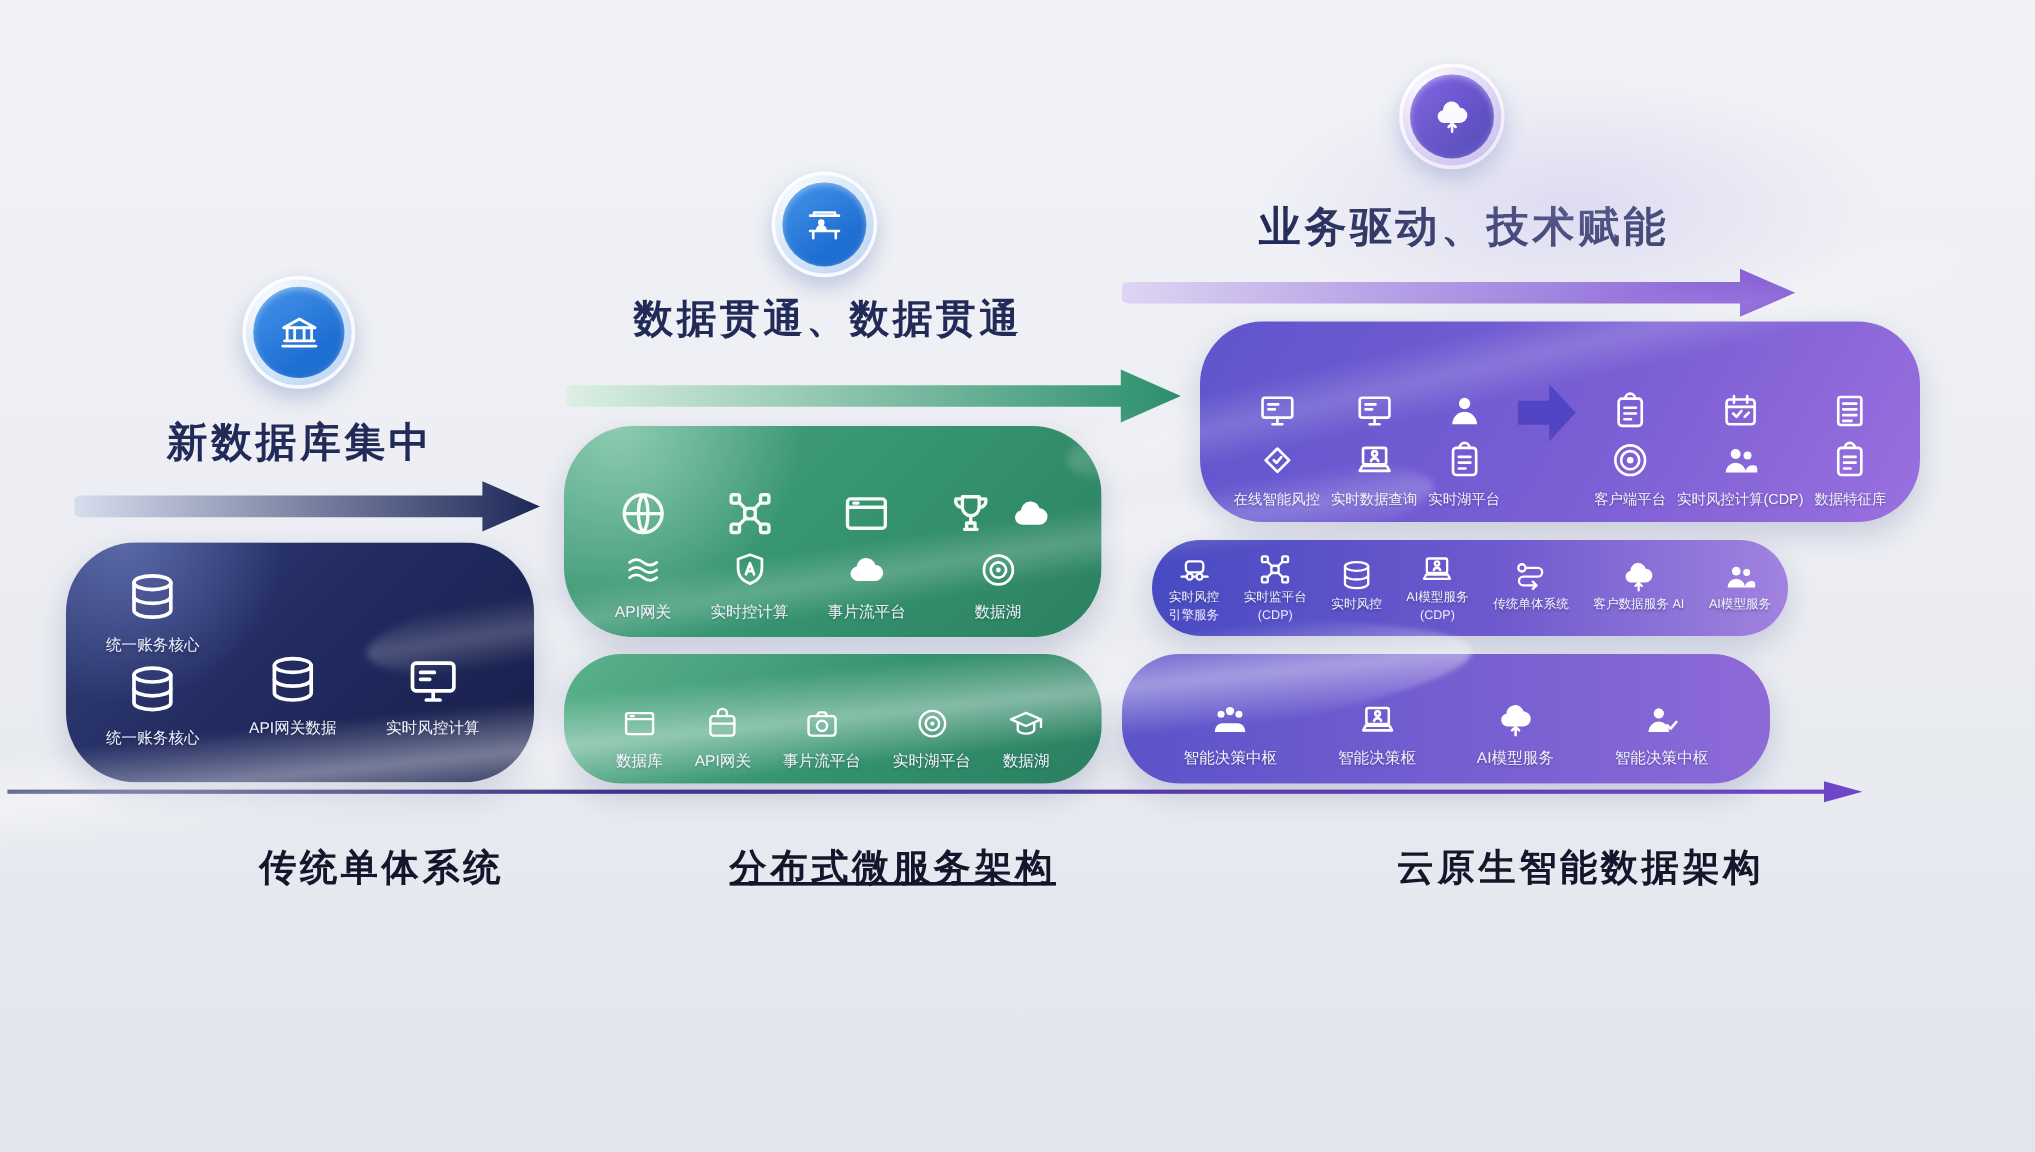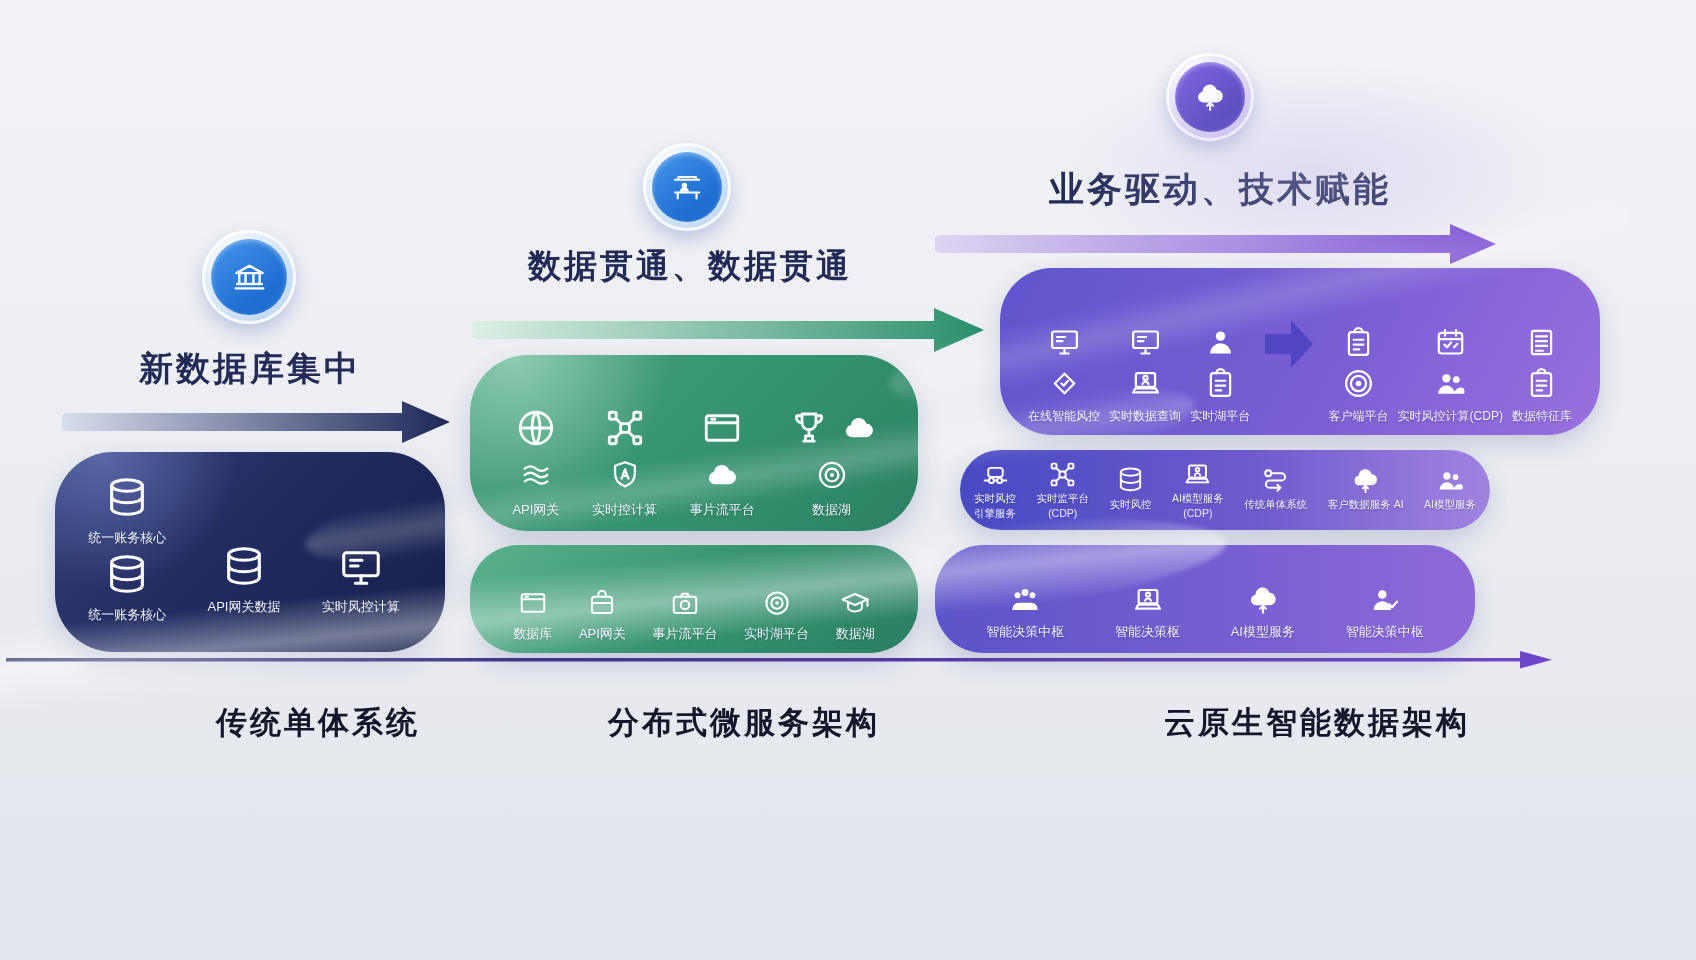--- a/index.html
+++ b/index.html
@@ -72,21 +72,21 @@
   .strip .ic{width:29px;height:29px;}
   .strip .itm{gap:3px;}
   .strip .lbl{font-size:10.5px;line-height:1.25;text-align:center;}
   .strip .sub{font-size:10.5px;color:#eceafb;line-height:1.1;}
   .pbox3 .ic{width:32px;height:32px;}
   .icpair{display:flex;gap:12px;align-items:center;}
   .grouparrow{align-self:center;margin:0 4px 22px;}
   
   .axis-label{position:absolute;z-index:4;text-align:right;font-weight:800;color:#15162b;font-size:31px;letter-spacing:3px;}
   .al1{left:90px;top:702px;width:330px;}
-  .al2{left:500px;top:702px;width:380px;}
+  .al2{left:500px;top:702px;width:380px;text-decoration:underline;}
   .al3{left:1010px;top:702px;width:460px;}
 </style>
 </head>
 <body>
 
 <svg width="0" height="0" style="position:absolute">
   <defs>
     <symbol id="sym-db" viewBox="0 0 24 24">
       <ellipse cx="12" cy="5" rx="8" ry="3"></ellipse>
       <path d="M4 5v6c0 1.66 3.58 3 8 3s8-1.34 8-3V5"></path>

